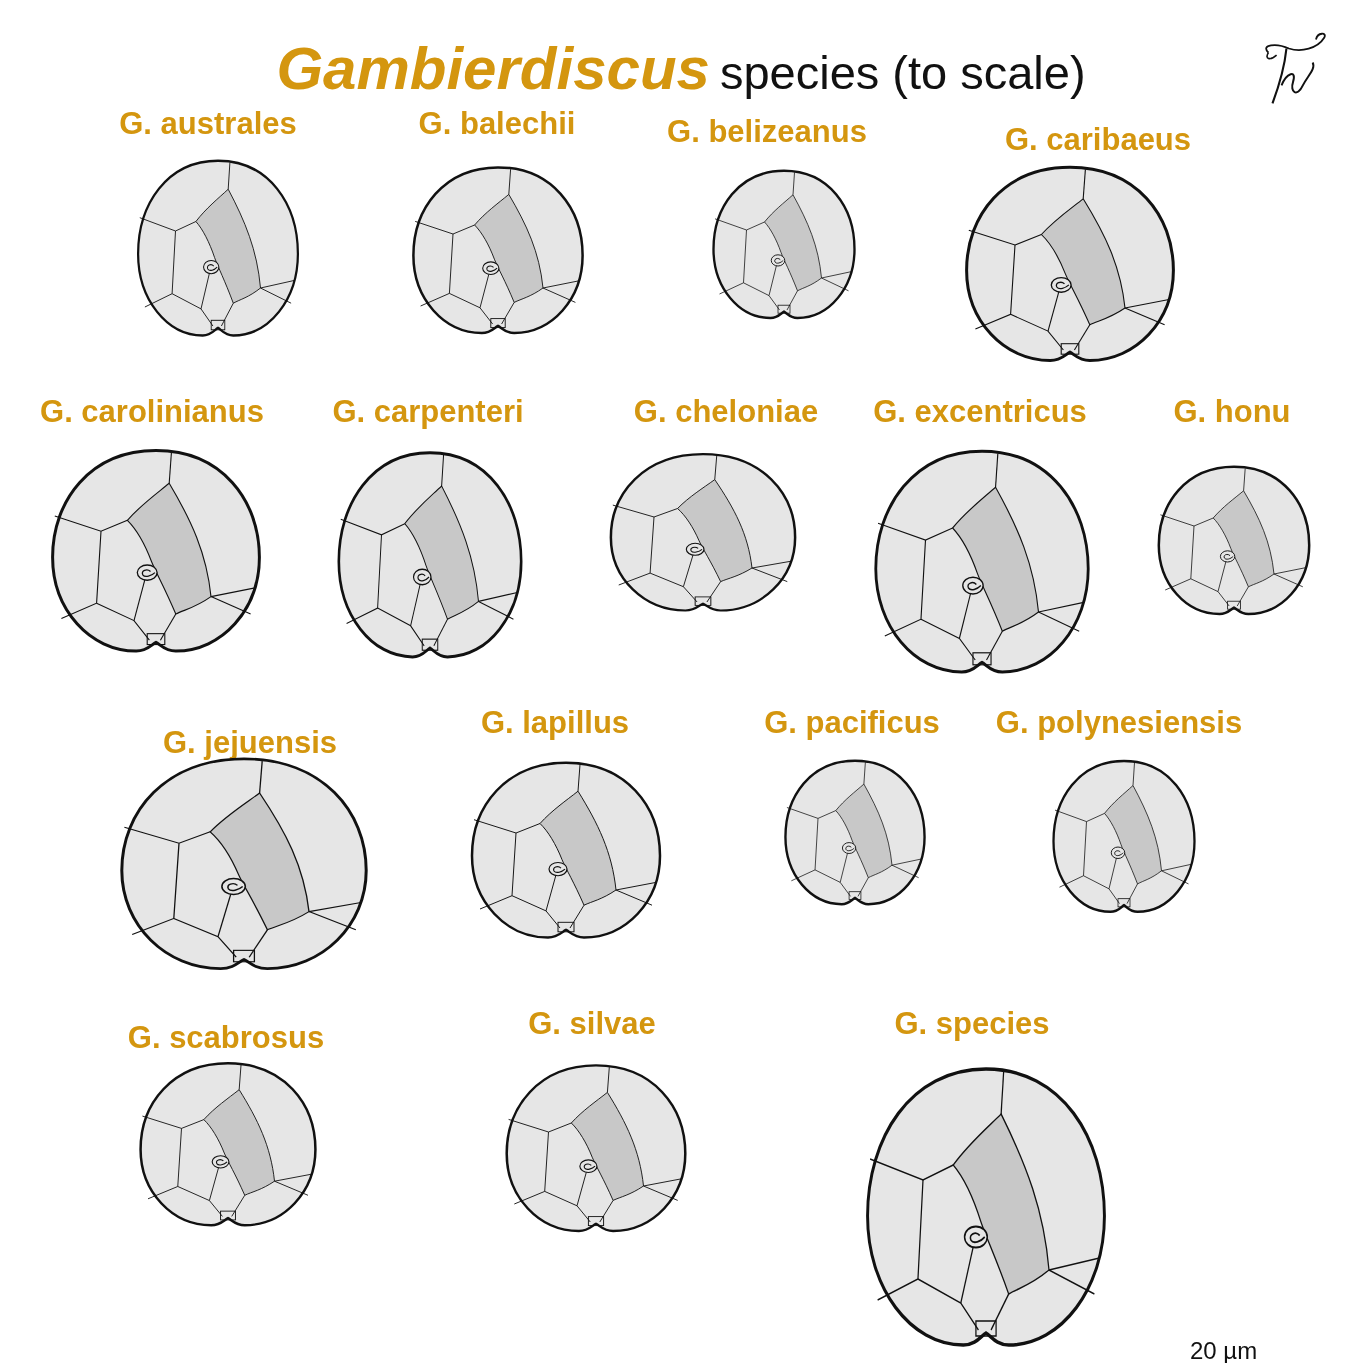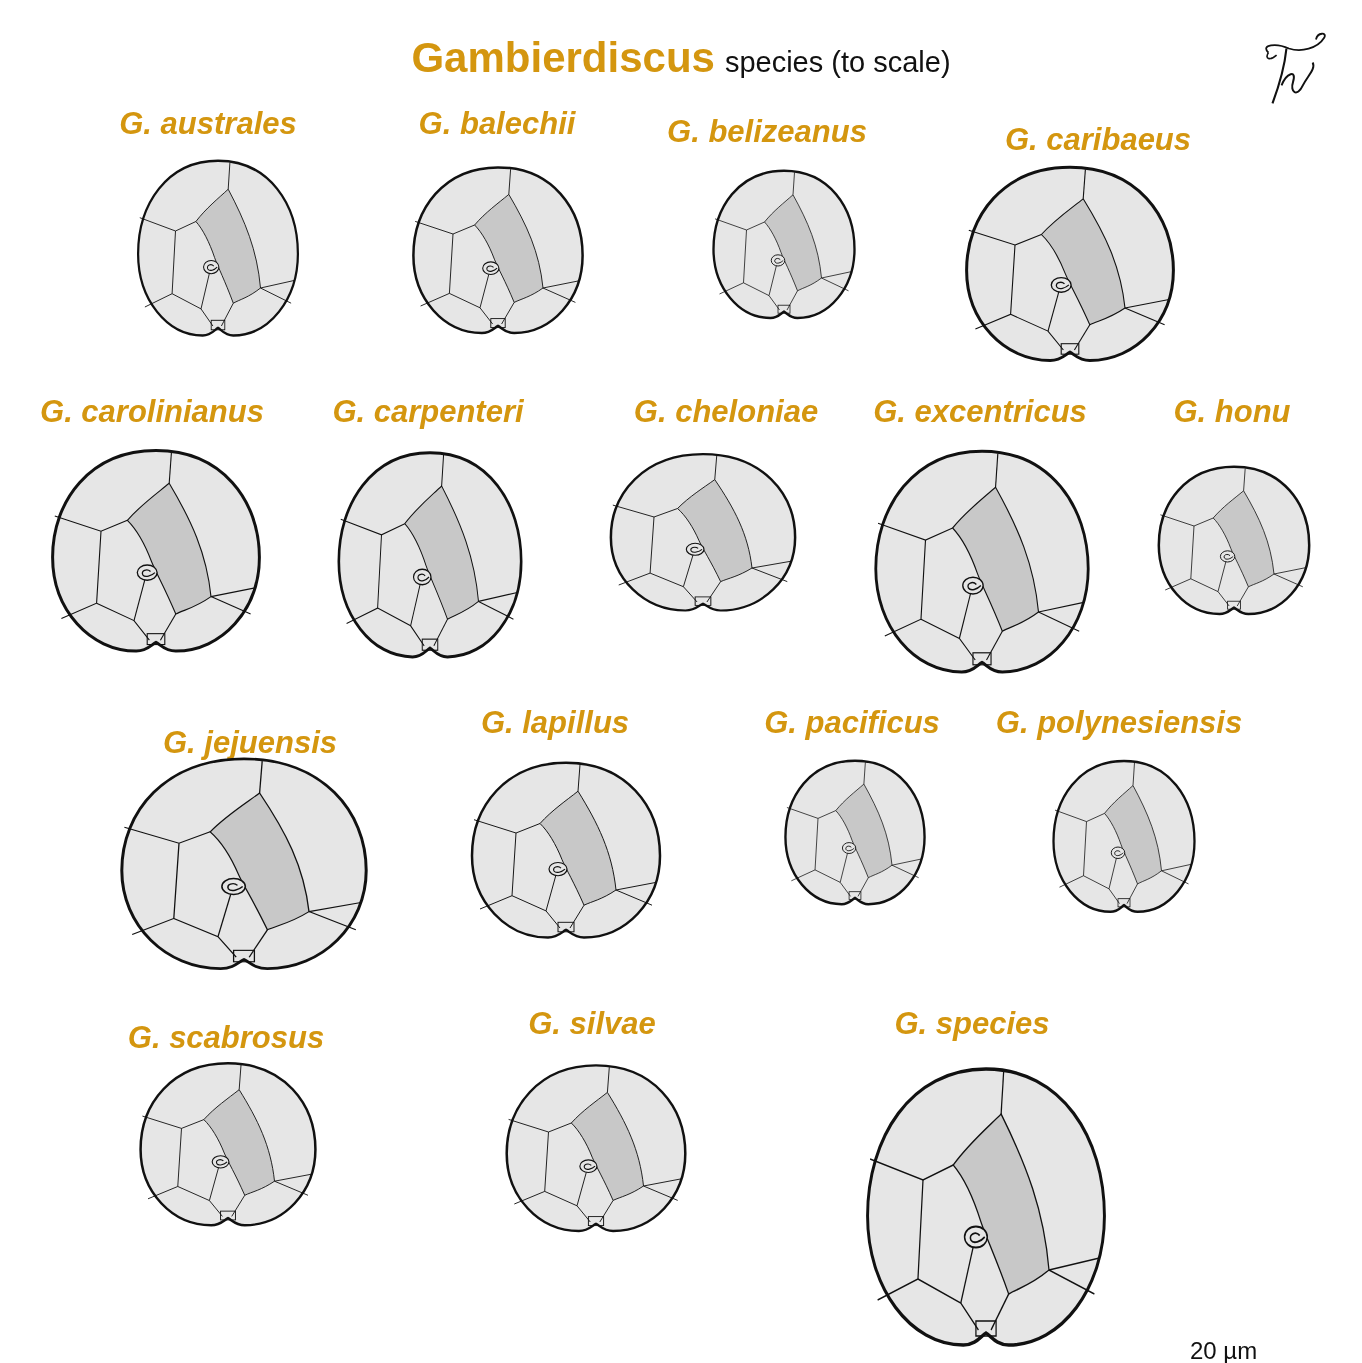--- a/index.html
+++ b/index.html
@@ -1,21 +1,21 @@
 <!DOCTYPE html>
 <html><head>
 <meta charset="utf-8">
 <style>
   html, body { margin: 0; padding: 0; background: #ffffff; }
   body { width: 1362px; height: 1363px; position: relative; overflow: hidden; font-family: "Liberation Sans", sans-serif; }
   .title { position: absolute; top: 34px; left: 0; width: 1362px; text-align: center; white-space: nowrap; }
-  .title .genus { color: #d4960f; font-weight: bold; font-size: 42px; }
-  .title .rest { color: #111; font-size: 29px; margin-left: 10px; }
+  .title .genus { color: #d4960f; font-weight: bold; font-style: italic; font-size: 60px; }
+  .title .rest { color: #111; font-size: 47px; margin-left: 10px; }
   .logo { position: absolute; left: 1252px; top: 28px; width: 82px; height: 82px; }
-  .label { position: absolute; color: #d4960f; font-weight: bold; font-style: italic; font-size: 31px; white-space: nowrap; transform: translateX(-50%); }
+  .label { position: absolute; color: #d4960f; font-weight: bold; font-size: 31px; white-space: nowrap; transform: translateX(-50%); }
   .cell { position: absolute; }
   .cell svg { width: 100%; height: 100%; display: block; overflow: visible; }
   .scale { position: absolute; left: 1190px; top: 1337px; width: 110px; text-align: left; }
   .scale .txt { font-size: 24px; color: #111; }
   .scale .bar { width: 74px; height: 5px; background: #111; margin: 5px auto 0; }
 </style>
 </head>
 <body>
 
 <div class="title">

